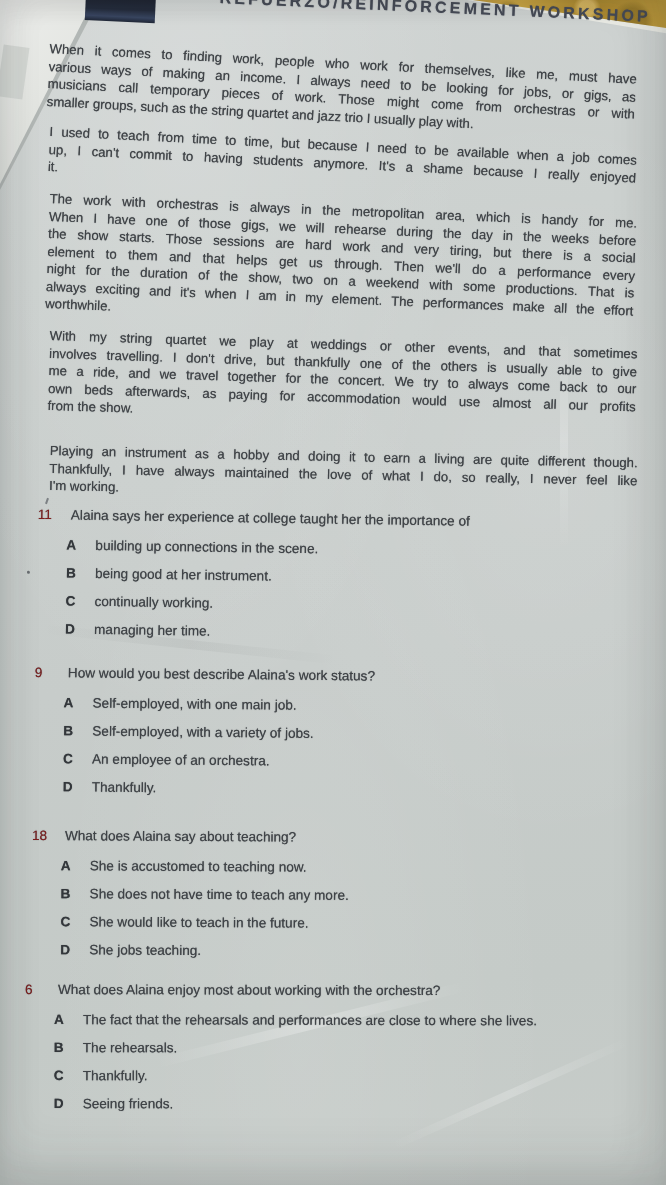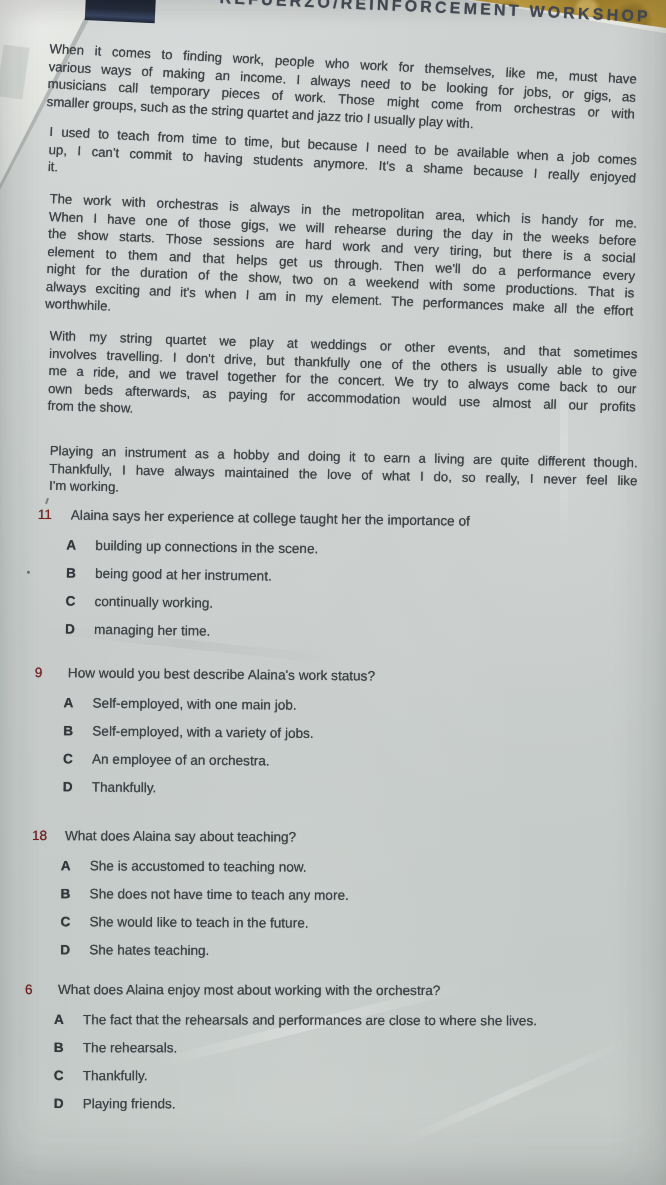--- a/index.html
+++ b/index.html
@@ -190,21 +190,21 @@
         <div class="opt">
           <span class="oletter">B</span>
           <span class="otext">She does not have time to teach any more.</span>
         </div>
         <div class="opt">
           <span class="oletter">C</span>
           <span class="otext">She would like to teach in the future.</span>
         </div>
         <div class="opt">
           <span class="oletter">D</span>
-          <span class="otext">She hates teaching.</span>
+          <span class="otext">She jobs teaching.</span>
         </div>
       </div>
       <div class="question">
         <div class="qline">
           <span class="qnum">6</span>
           <span class="qtext">What does Alaina enjoy most about working with the orchestra?</span>
         </div>
         <div class="opt">
           <span class="oletter">A</span>
           <span class="otext">The fact that the rehearsals and performances are close to where she lives.</span>
@@ -212,19 +212,19 @@
         <div class="opt">
           <span class="oletter">B</span>
           <span class="otext">The rehearsals.</span>
         </div>
         <div class="opt">
           <span class="oletter">C</span>
           <span class="otext">Thankfully.</span>
         </div>
         <div class="opt">
           <span class="oletter">D</span>
-          <span class="otext">Playing friends.</span>
+          <span class="otext">Seeing friends.</span>
         </div>
       </div>
     </div>
 </div>
 
 <div class="vignette"></div>
 
 </body></html>

